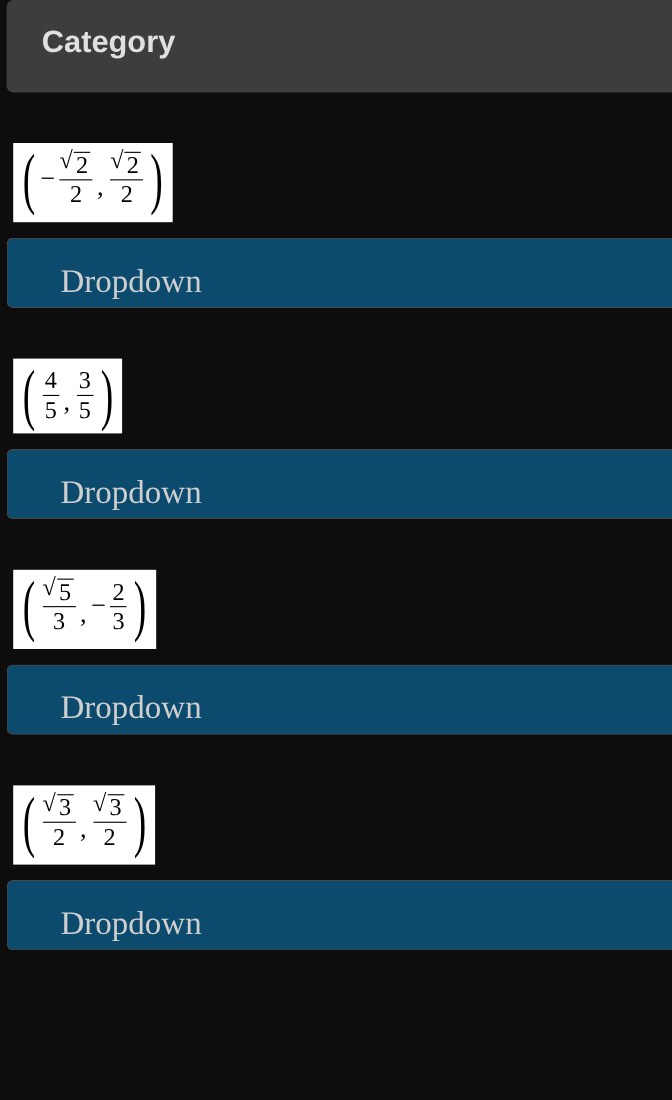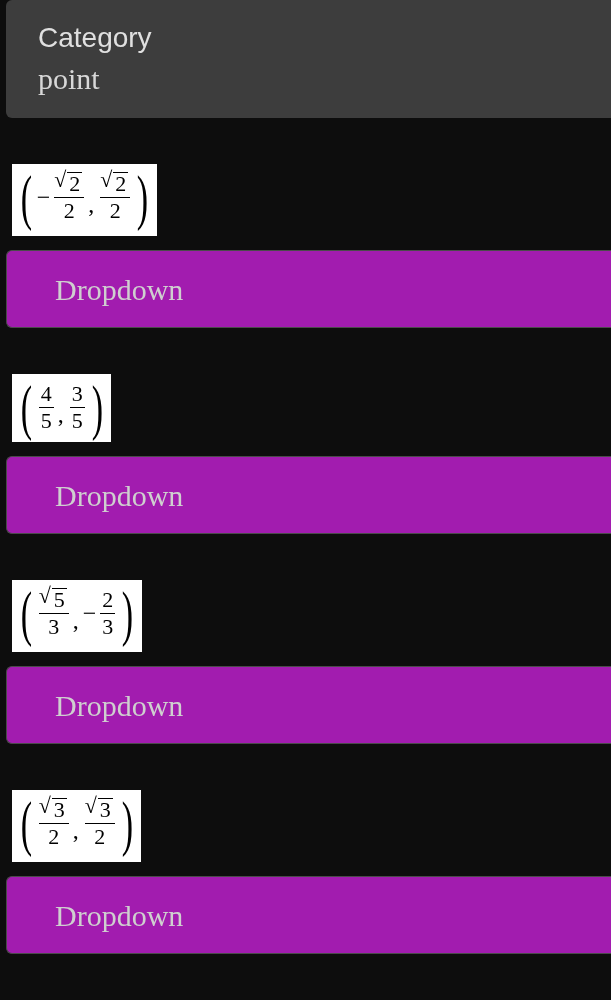--- a/index.html
+++ b/index.html
@@ -1,42 +1,41 @@
 <!DOCTYPE html>
 <html><head>
 <meta charset="utf-8">
 <style>
 html,body{margin:0;padding:0;background:#0d0d0d;color:#d8d8d8;font-family:Georgia,'Times New Roman',serif;width:611px}
 .header{background:#3d3d3d;border-radius:6px 0 0 6px;margin:0 0 0 6px;padding:22px 0 22px 32px}
-.header-title{font-weight:normal;font-family:Arial,Helvetica,sans-serif;font-size:28px;color:#e0e0e0;margin-bottom:8px}
+.header-title{font-weight:bold;font-family:Arial,Helvetica,sans-serif;font-size:28px;color:#e0e0e0;margin-bottom:8px}
 .header-row{display:flex;font-size:30px;color:#d8d8d8}
 .header-col1{width:296px}
 .header-col2{}
 .item-block{margin-top:46px}
 .math-box{background:#fff;color:#000;display:inline-block;margin-left:12px;font-family:'Times New Roman',serif}
 .math-inner{display:flex;align-items:center;padding:2px 4px}
 .paren{font-size:62px;line-height:62px;font-weight:normal;transform:scaleX(0.55);display:inline-block}
 .frac{display:inline-flex;flex-direction:column;align-items:center;font-size:22px;line-height:22px;margin:0 2px}
 .frac .num,.frac .den{padding:1px 2px}
 .frac .bar{width:100%;border-top:1.5px solid #000;margin:1px 0}
 .sqrt{position:relative;padding-left:11px}
 .sqrt::before{content:"√";position:absolute;left:-2px;top:-2px;font-size:22px}
 .sqrt .rad{border-top:1.5px solid #000;padding:0 2px;display:inline-block}
 .comma{font-size:24px;align-self:flex-end;margin:0 4px 10px 2px}
 .neg{font-size:24px;align-self:center;margin-right:2px}
-.dropdown{margin:14px 0 0 6px;background:#a21caf;border:1px solid #4a4a4a;border-right:none;border-radius:6px 0 0 6px;padding:22px 0 20px 48px;font-size:30px;color:#cfcfcf;cursor:pointer}
+.dropdown{margin:14px 0 0 6px;background:#0c4a6e;border:1px solid #4a4a4a;border-right:none;border-radius:6px 0 0 6px;padding:22px 0 6px 48px;font-size:30px;color:#cfcfcf;cursor:pointer}
 .mb-a{height:72px}.mb-b{height:68px}.mb-c{height:72px}.mb-d{height:72px}
 </style>
 </head>
 <body>
 
 <div class="header">
   <div class="header-title">Category</div>
   <div class="header-row">
-    <div class="header-col1">point</div>
   </div>
 </div>
 
 <div class="item-block">
   <div class="math-box mb-a">
     <div class="math-inner">
       <span class="paren">(</span>
       <span class="neg">−</span>
       <span class="frac">
           <span class="num"><span class="sqrt"><span class="rad">2</span></span></span>

